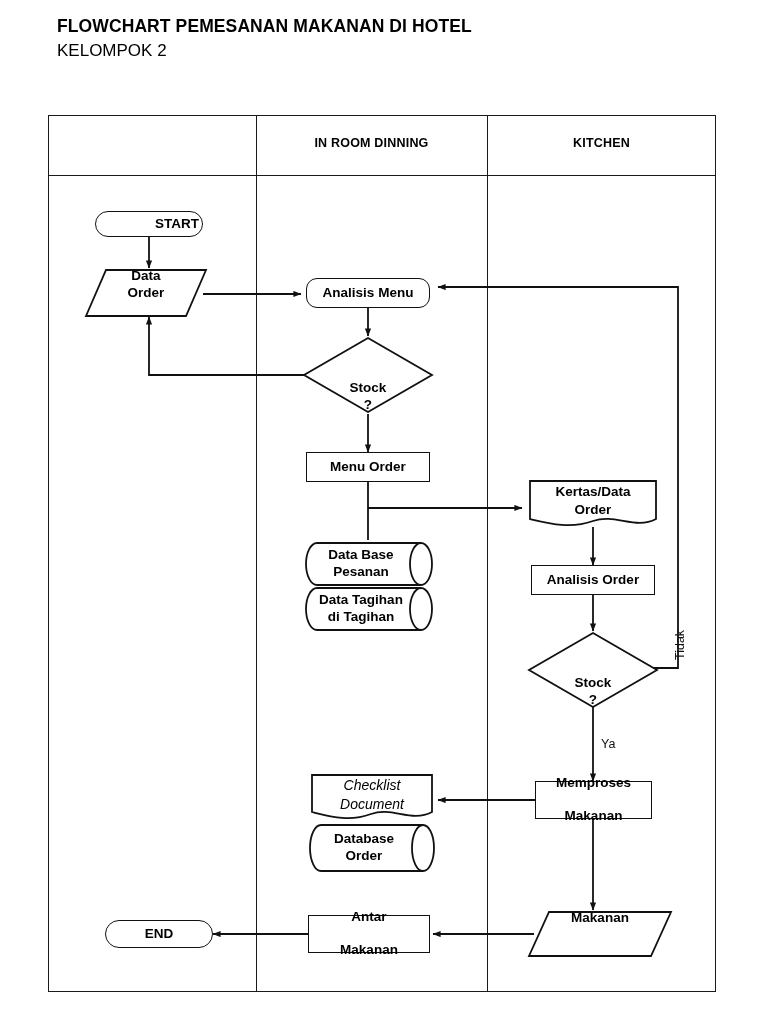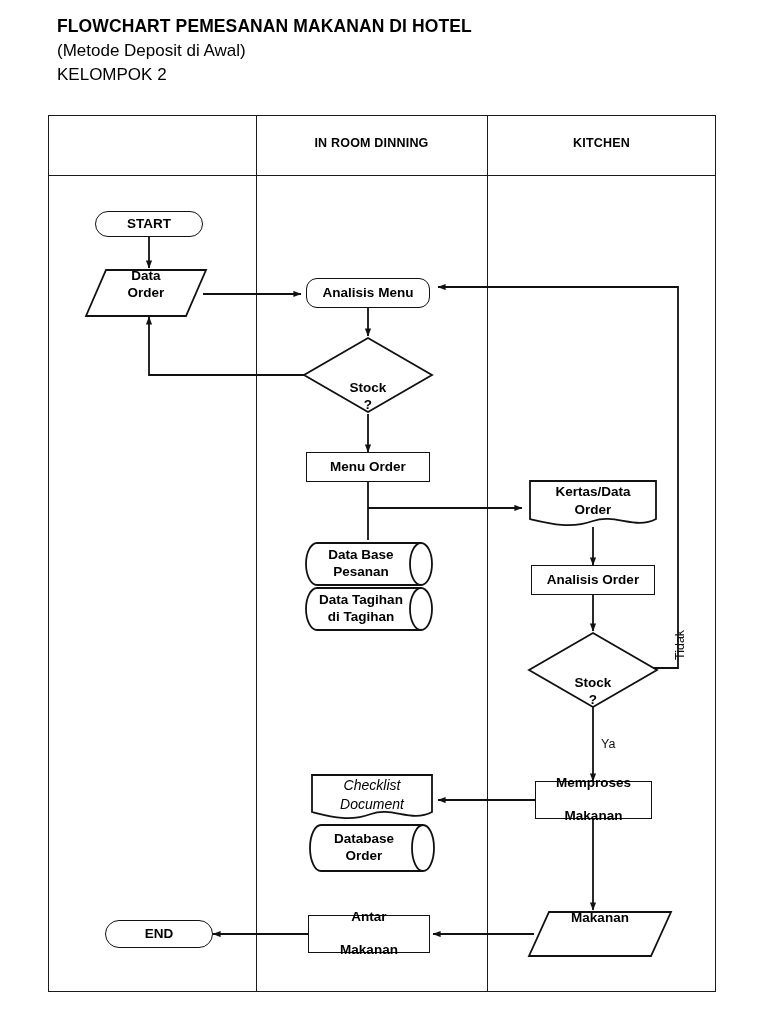--- a/index.html
+++ b/index.html
@@ -76,21 +76,20 @@
   .edge-label{position:absolute;font-size:12.5px;font-weight:normal;color:#111;white-space:nowrap;}
   .edge-label.vert{transform:rotate(-90deg);transform-origin:left top;}
 </style>
 </head>
 <body>
 
 <div id="root">
 
   <div class="title-block">
     <div class="title-line1">FLOWCHART PEMESANAN MAKANAN DI HOTEL</div>
-    <div class="title-line2">(Metode Deposit di Awal)</div>
     <div class="title-line3">KELOMPOK 2</div>
   </div>
 
   <div class="table-frame"></div>
   <div class="hdr-rule"></div>
   <div class="col-div c1"></div>
   <div class="col-div c2"></div>
 
   <div class="hdr-label hdr-kitchen">KITCHEN</div>
   <div class="hdr-label hdr-irid">IN ROOM DINNING</div>
@@ -128,21 +127,21 @@
       <path d="M535,800 L438,800" marker-end="url(#ah)"></path>
 
       <line x1="593" y1="819" x2="593" y2="910" marker-end="url(#ah)"></line>
 
       <path d="M534,934 L433,934" marker-end="url(#ah)"></path>
 
       <path d="M308,934 L213,934" marker-end="url(#ah)"></path>
     </g>
   </svg>
 
-  <div class="node terminator" style="left:95px;top:211px;width:108px;height:26px;">
+  <div class="node terminator" style="left:95px;top:211px;width:108px;height:26px;justify-content:flex-end;">
     <span>START</span>
   </div>
 
   <div class="data-shape" style="left:84px;top:268px;width:124px;height:50px;">
     <svg width="124" height="50" viewBox="0 0 124 50">
       <polygon points="22,2 122,2 102,48 2,48" fill="#fff" stroke="#111" stroke-width="1.8"></polygon>
     </svg>
     <div class="plabel">
       <span>
         <span>Data</span><br>

